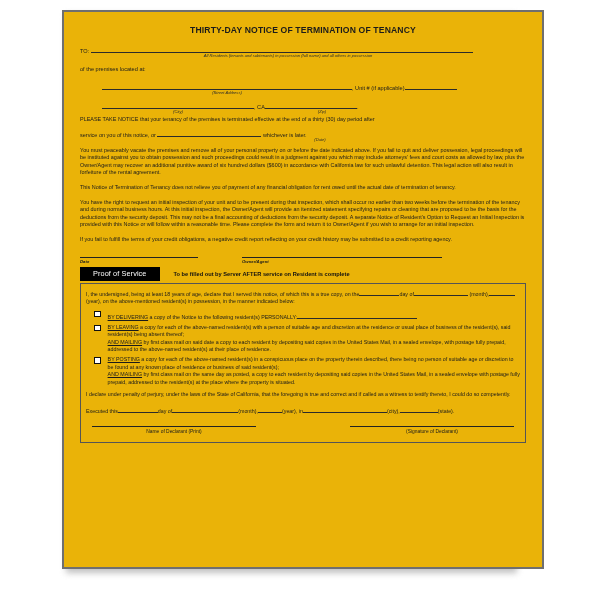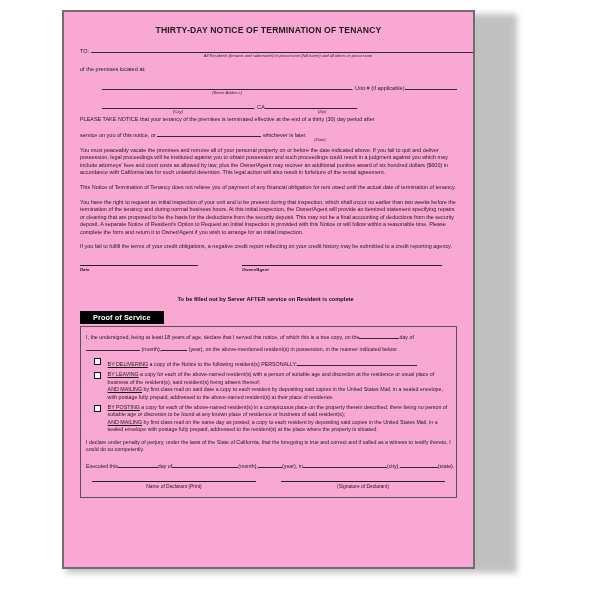--- a/index.html
+++ b/index.html
@@ -30,23 +30,23 @@
     width: 451px;
     height: 559px;
     background: #8e8e8e;
     filter: blur(3px);
     opacity: .55;
   }
   #paper {
     position: absolute;
     left: 62px;
     top: 10px;
-    width: 413px;
+    width: 482px;
     height: 559px;
-    background: #f9a8d4;
+    background: #eab308;
     border: 2px solid #6f6f6f;
     box-sizing: border-box;
     overflow: hidden;
   }
   #paper-inner {
     position: absolute;
     left: 0; top: 0;
     width: 100%;
     height: 100%;
     padding: 11px 16px 0 16px;
@@ -137,24 +137,23 @@
   .pos-row {
     display: flex;
     align-items: center;
     margin-top: 3px;
     margin-bottom: 2px;
   }
   .pos-banner {
     background: #000000;
     color: #ffffff;
     font-size: 7.3px;
-    font-weight: bold;
+    font-weight: normal;
     padding: 2px 13px 2.5px 13px;
     letter-spacing: .1px;
-    margin-top: 36px;
   }
   .pos-sub {
     font-size: 5.7px;
     font-weight: bold;
     margin-left: 14px;
     color: #111;
   }
 
   
   .svc-box {

